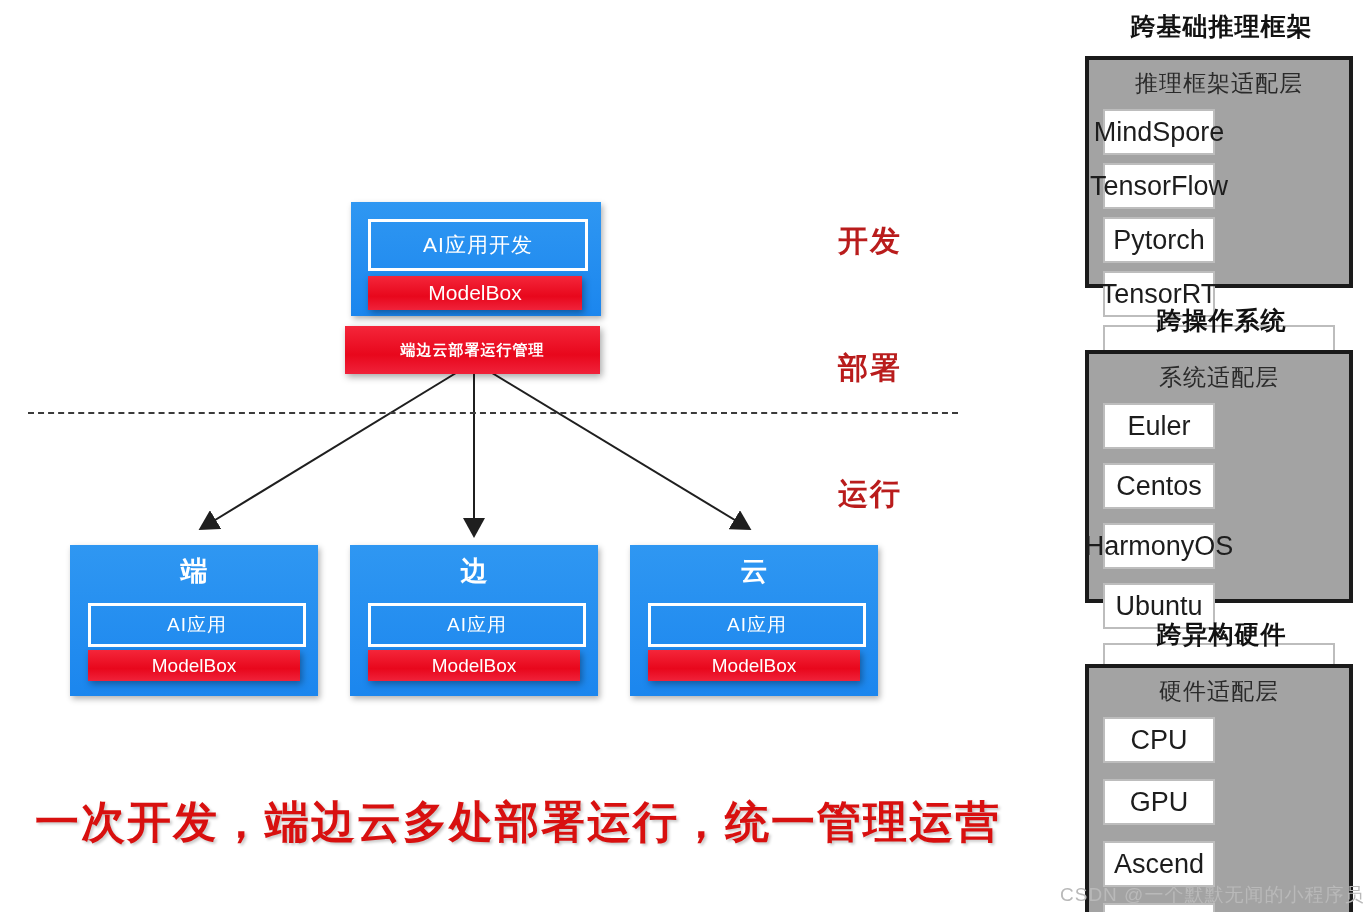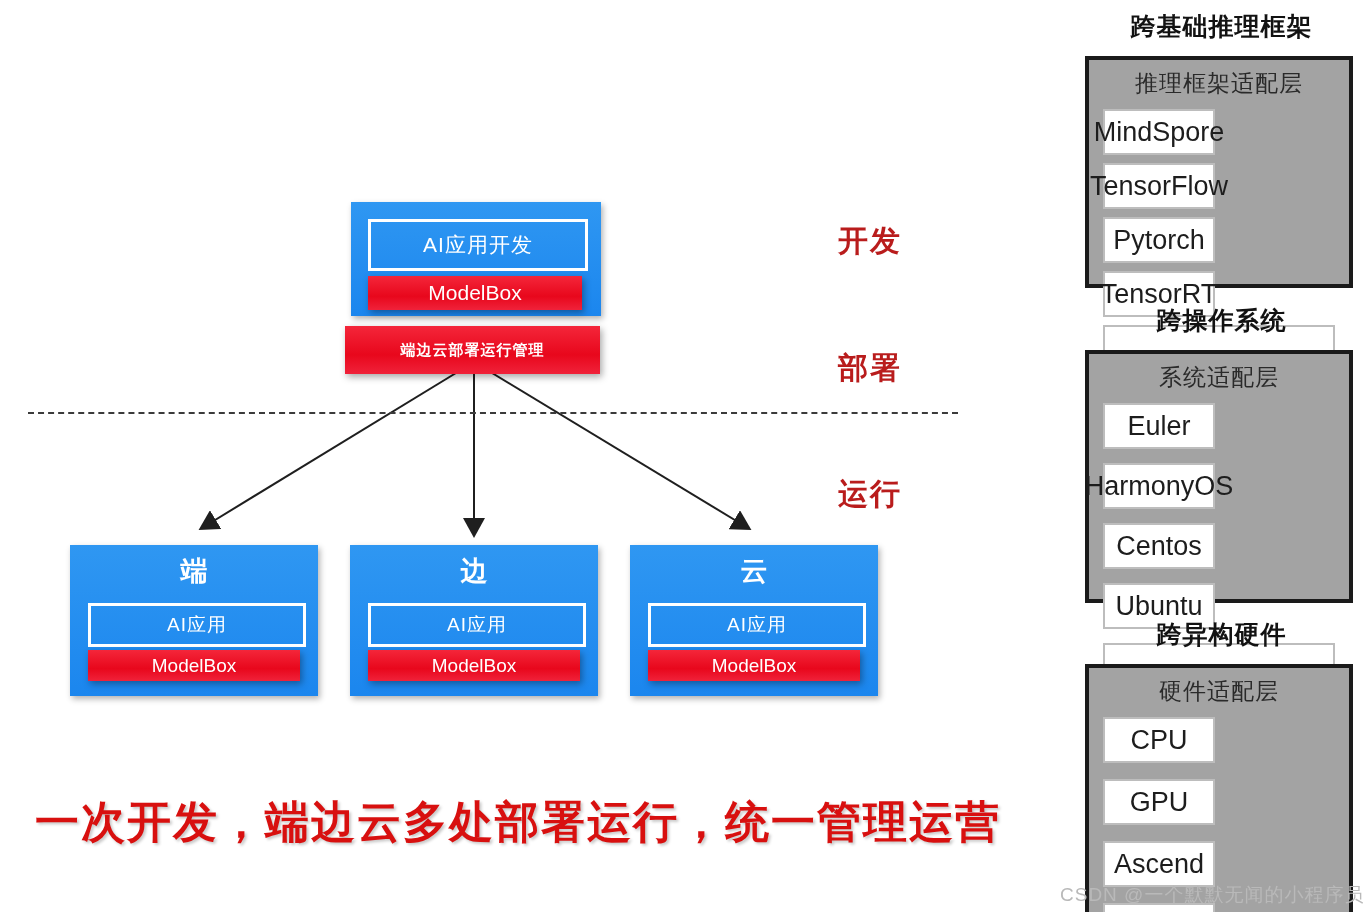--- a/index.html
+++ b/index.html
@@ -106,22 +106,22 @@
     <div class="chip half">TensorRT</div>
     <div class="chip full dots">……</div>
   </div>
 </div>
 
 <div class="panel-head" style="top:304px;">跨操作系统</div>
 <div class="panel" style="top:350px;height:253px;">
   <div class="panel-sub">系统适配层</div>
   <div class="chip-grid" style="gap:14px 10px;">
     <div class="chip half">Euler</div>
+    <div class="chip half">Centos</div>
     <div class="chip half">HarmonyOS</div>
-    <div class="chip half">Centos</div>
     <div class="chip half">Ubuntu</div>
     <div class="chip full dots">……</div>
   </div>
 </div>
 
 <div class="panel-head" style="top:618px;">跨异构硬件</div>
 <div class="panel" style="top:664px;height:260px;">
   <div class="panel-sub">硬件适配层</div>
   <div class="chip-grid" style="gap:16px 10px;">
     <div class="chip half">CPU</div>

